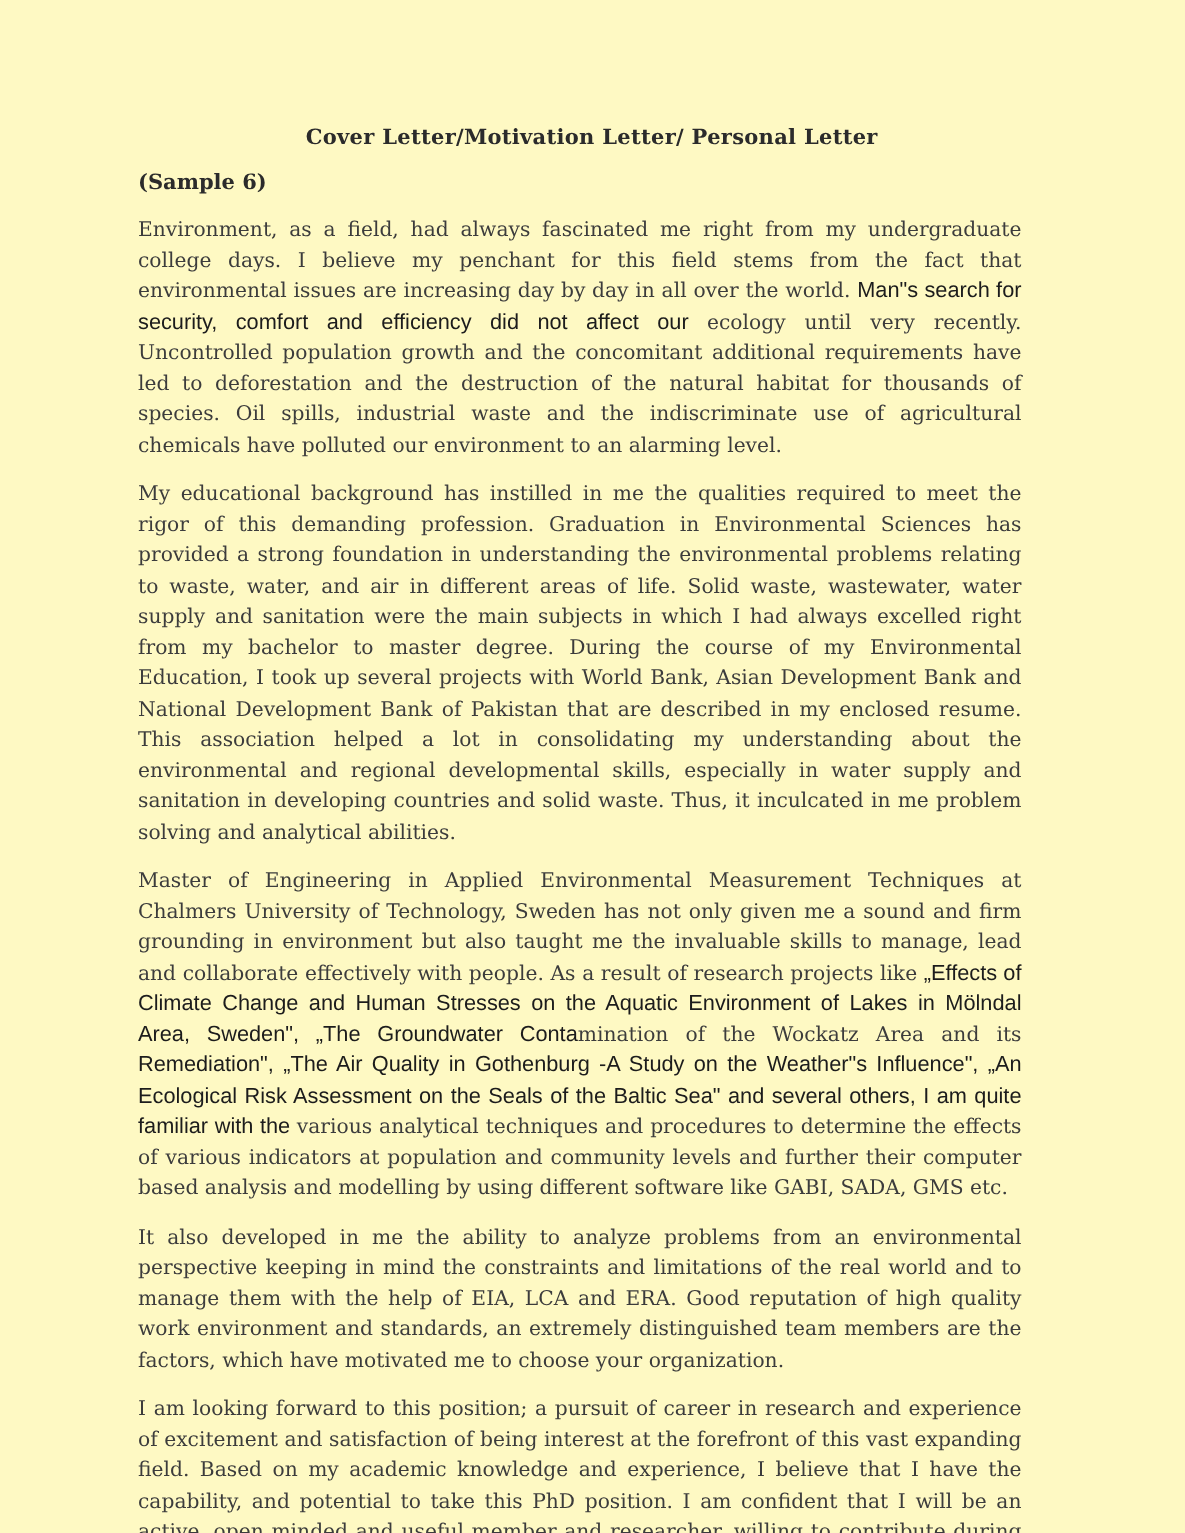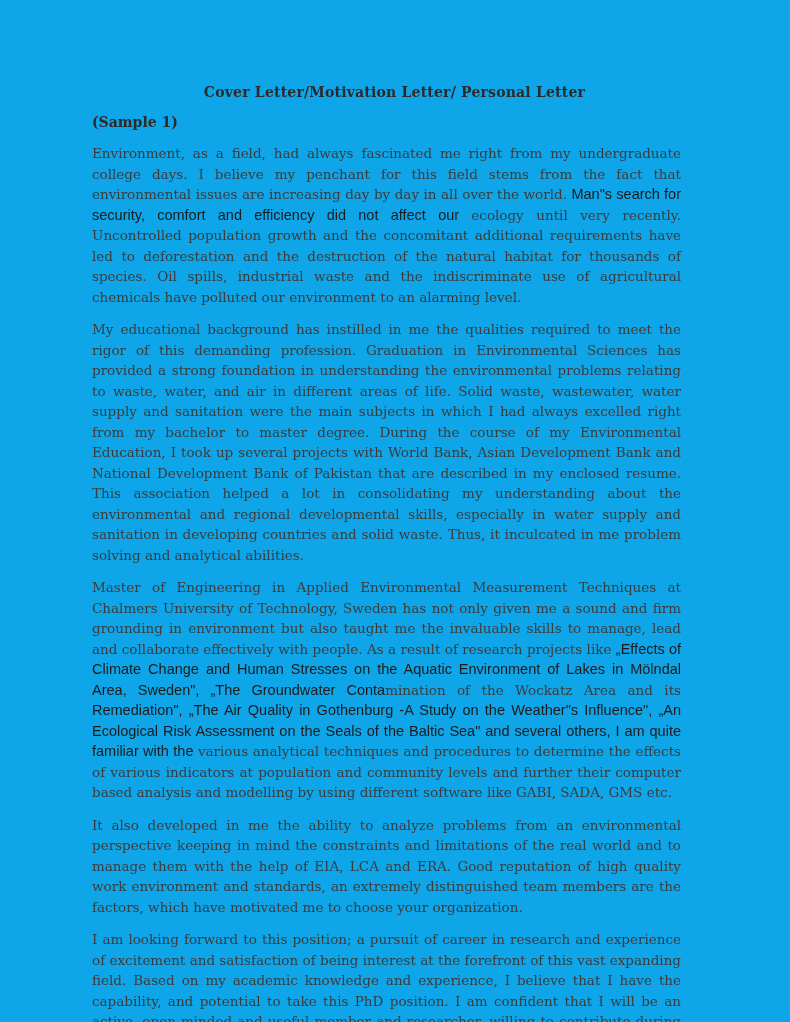--- a/index.html
+++ b/index.html
@@ -8,21 +8,21 @@
     background: #ffffff;
   }
   body {
     width: 790px;
     height: 1022px;
     overflow: hidden;
   }
   .page {
     width: 790px;
     height: 1022px;
-    background: #0ea5e9;
+    background: #fef9c3;
     box-sizing: border-box;
     padding: 84px 93px 0 92px;
   }
   .doc-title {
     font-family: "DejaVu Serif", serif;
     font-weight: bold;
     font-size: 14px;
     color: #2b2b2b;
     text-align: center;
     margin: 0 0 14px 0;
@@ -52,21 +52,21 @@
     color: #1c1c1c;
   }
 </style>
 </head>
 <body>
 
 <div class="page">
 
   <h1 class="doc-title">Cover Letter/Motivation Letter/ Personal Letter</h1>
 
-  <div class="sample-label">(Sample 1)</div>
+  <div class="sample-label">(Sample 6)</div>
 
   <p class="para"><span class="serif">Environment, as a field, had always fascinated me right from my undergraduate college days. I believe my penchant for this field stems from the fact that environmental issues are increasing day by day in all over the world. </span><span class="sans">Man"s search for security, comfort and efficiency did not affect our </span><span class="serif">ecology until very recently. Uncontrolled population growth and the concomitant additional requirements have led to deforestation and the destruction of the natural habitat for thousands of species. Oil spills, industrial waste and the indiscriminate use of agricultural chemicals have polluted our environment to an alarming level.</span></p>
 
   <p class="para"><span class="serif">My educational background has instilled in me the qualities required to meet the rigor of this demanding profession. Graduation in Environmental Sciences has provided a strong foundation in understanding the environmental problems relating to waste, water, and air in different areas of life. Solid waste, wastewater, water supply and sanitation were the main subjects in which I had always excelled right from my bachelor to master degree. During the course of my Environmental Education, I took up several projects with World Bank, Asian Development Bank and National Development Bank of Pakistan that are described in my enclosed resume. This association helped a lot in consolidating my understanding about the environmental and regional developmental skills, especially in water supply and sanitation in developing countries and solid waste. Thus, it inculcated in me problem solving and analytical abilities.</span></p>
 
   <p class="para"><span class="serif">Master of Engineering in Applied Environmental Measurement Techniques at Chalmers University of Technology, Sweden has not only given me a sound and firm grounding in environment but also taught me the invaluable skills to manage, lead and collaborate effectively with people. As a result of research projects like </span><span class="sans">„Effects of Climate Change and Human Stresses on the Aquatic Environment of Lakes in Mölndal Area, Sweden", „The Groundwater Conta</span><span class="serif">mination of the Wockatz Area and its </span><span class="sans">Remediation", „The Air Quality in Gothenburg -A Study on the Weather"s Influence", „An Ecological Risk Assessment on the Seals of the Baltic Sea" and several others, I am quite familiar with the </span><span class="serif">various analytical techniques and procedures to determine the effects of various indicators at population and community levels and further their computer based analysis and modelling by using different software like GABI, SADA, GMS etc.</span></p>
 
   <p class="para"><span class="serif">It also developed in me the ability to analyze problems from an environmental perspective keeping in mind the constraints and limitations of the real world and to manage them with the help of EIA, LCA and ERA. Good reputation of high quality work environment and standards, an extremely distinguished team members are the factors, which have motivated me to choose your organization.</span></p>
 
   <p class="para"><span class="serif">I am looking forward to this position; a pursuit of career in research and experience of excitement and satisfaction of being interest at the forefront of this vast expanding field. Based on my academic knowledge and experience, I believe that I have the capability, and potential to take this PhD position. I am confident that I will be an active, open minded and useful member and researcher, willing to contribute during my PhD. I am waiting for your kind and positive response. Thank you </span></p>

